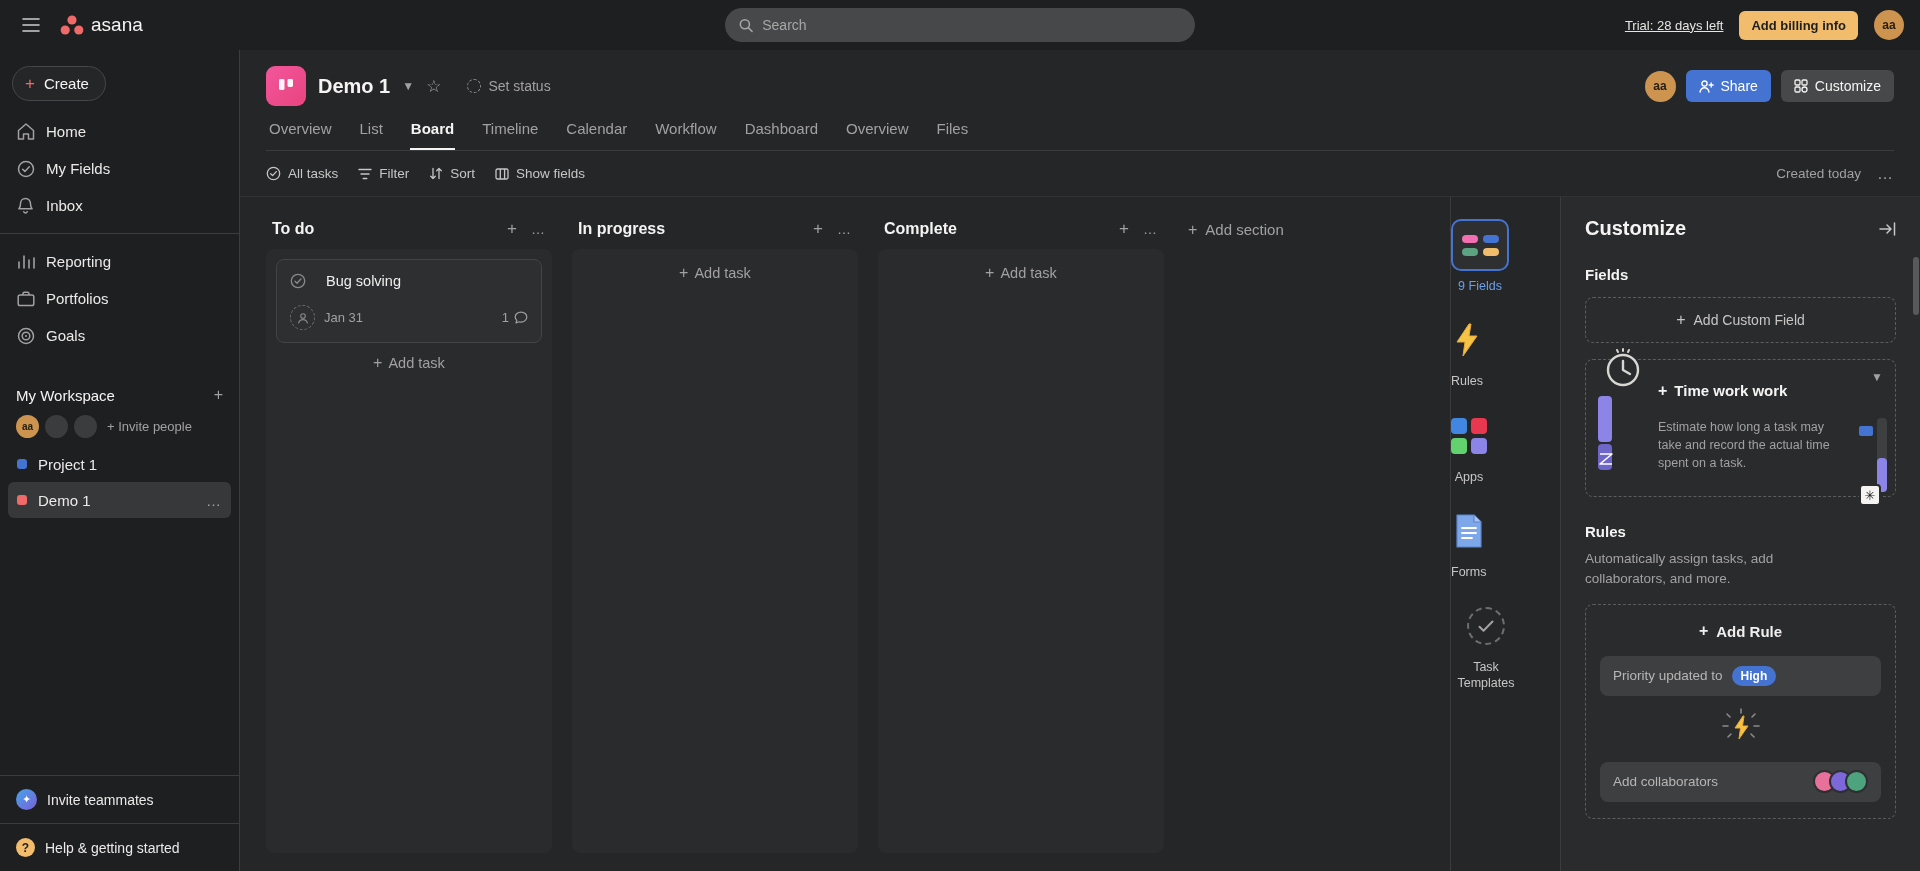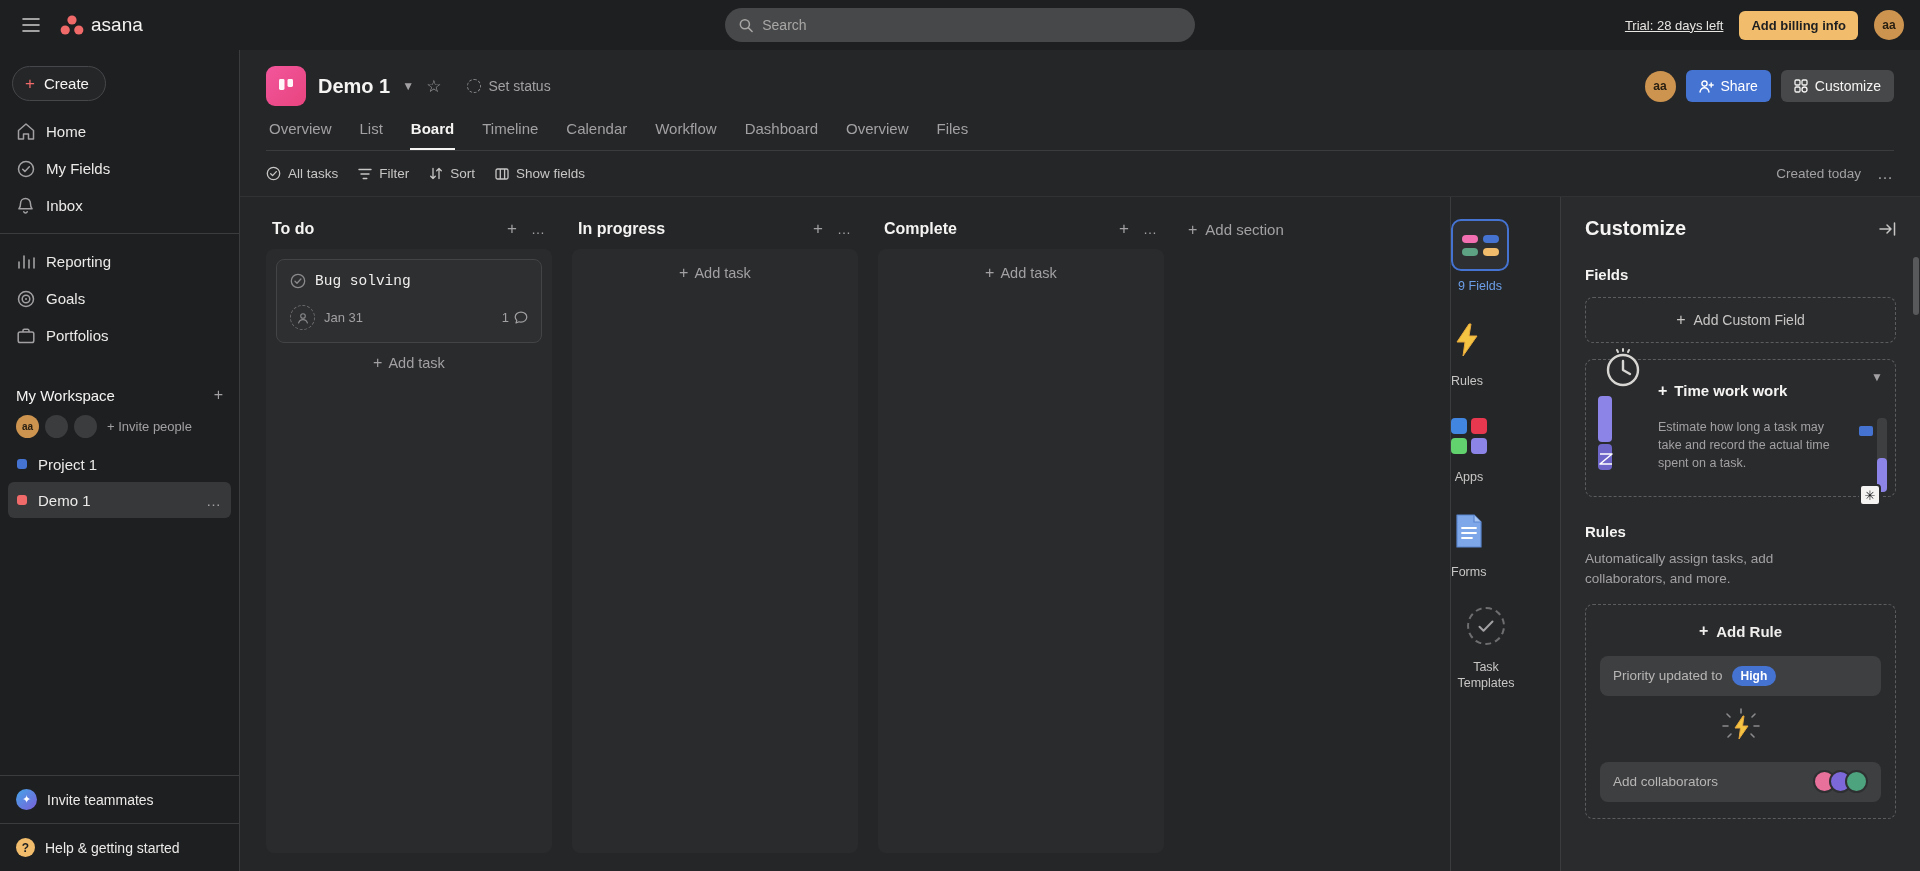--- a/index.html
+++ b/index.html
@@ -74,21 +74,21 @@
   .content { flex:1; display:flex; min-height:0; }
 
   
   .board { flex:1; display:flex; gap:20px; padding:18px 26px; align-items:flex-start; min-width:0; overflow:hidden; }
   .col { width:286px; flex:0 0 auto; display:flex; flex-direction:column; height:100%; }
   .col-head { display:flex; align-items:center; padding:4px 6px 10px; }
   .col-name { font-size:16px; font-weight:bold; }
   .col-head-icons { margin-left:auto; display:flex; gap:14px; color:#a2a0a2; }
   .col-body { background:rgba(255,255,255,0.025); border-radius:8px; flex:1; padding:10px; }
   .card { background:#2e2f31; border:1px solid #434446; border-radius:8px; padding:13px 13px 12px; cursor:pointer; }
-  .card-title-row { display:flex; align-items:flex-end; gap:9px; font-size:14.5px; color:#f0efee;font-family:Liberation Mono, monospace; }
+  .card-title-row { display:flex; align-items:flex-end; gap:20px; font-size:14.5px; color:#f0efee; }
   .card-meta { display:flex; align-items:center; gap:9px; margin-top:16px; }
   .ghost-avatar { width:25px; height:25px; border:1px dashed #6e6d6f; border-radius:50%; display:flex; align-items:center; justify-content:center; color:#8a898b; }
   .due-date { font-size:13px; color:#a2a0a2; }
   .comments { margin-left:auto; display:flex; align-items:center; gap:5px; color:#a2a0a2; font-size:13px; }
   .add-task { display:flex; align-items:center; justify-content:center; gap:6px; color:#a2a0a2; font-size:14.5px; padding:12px 0 6px; cursor:pointer; }
   .add-section { display:flex; align-items:center; gap:8px; color:#a2a0a2; font-size:15px; padding:6px 4px; cursor:pointer; white-space:nowrap; }
 
   
   .rail { width:110px; flex:0 0 auto; border-left:1px solid #3b3c3e; display:flex; flex-direction:column; align-items:flex-start; padding-top:22px; gap:20px; background:#252628; }
   .rail-item { display:flex; flex-direction:column; align-items:center; gap:7px; cursor:pointer; }
@@ -199,36 +199,36 @@
     <div class="nav-item">
       <span class="nav-icon">
           <svg width="18" height="16" viewBox="0 0 18 16">
             <path d="M2 14V8M7 14V2M12 14V6M17 14V4" stroke="#a2a0a2" stroke-width="1.6" stroke-linecap="round"></path>
           </svg>
         </span>
       <span>Reporting</span>
     </div>
     <div class="nav-item">
       <span class="nav-icon">
+          <svg width="18" height="16" viewBox="0 0 18 16">
+            <rect x="1.2" y="4" width="15.6" height="10.5" rx="1.8" fill="none" stroke="#a2a0a2" stroke-width="1.5"></rect>
+            <path d="M6 4V2.6A1.3 1.3 0 0 1 7.3 1.3h3.4A1.3 1.3 0 0 1 12 2.6V4" fill="none" stroke="#a2a0a2" stroke-width="1.5"></path>
+          </svg>
+        </span>
+      <span>Portfolios</span>
+    </div>
+    <div class="nav-item">
+      <span class="nav-icon">
           <svg width="18" height="18" viewBox="0 0 18 18">
             <circle cx="9" cy="9" r="7.5" fill="none" stroke="#a2a0a2" stroke-width="1.5"></circle>
             <circle cx="9" cy="9" r="3.8" fill="none" stroke="#a2a0a2" stroke-width="1.5"></circle>
             <circle cx="9" cy="9" r="1" fill="#a2a0a2"></circle>
           </svg>
         </span>
       <span>Goals</span>
-    </div>
-    <div class="nav-item">
-      <span class="nav-icon">
-          <svg width="18" height="16" viewBox="0 0 18 16">
-            <rect x="1.2" y="4" width="15.6" height="10.5" rx="1.8" fill="none" stroke="#a2a0a2" stroke-width="1.5"></rect>
-            <path d="M6 4V2.6A1.3 1.3 0 0 1 7.3 1.3h3.4A1.3 1.3 0 0 1 12 2.6V4" fill="none" stroke="#a2a0a2" stroke-width="1.5"></path>
-          </svg>
-        </span>
-      <span>Portfolios</span>
     </div>
 
     <div class="ws-header">
       <span class="ws-title">My Workspace</span>
       <span class="iconbtn" style="font-size:16px;">+</span>
     </div>
     <div class="members-row">
       <span class="mini-avatar aa">aa</span>
       <span class="mini-avatar ghost"></span>
       <span class="mini-avatar ghost"></span>

